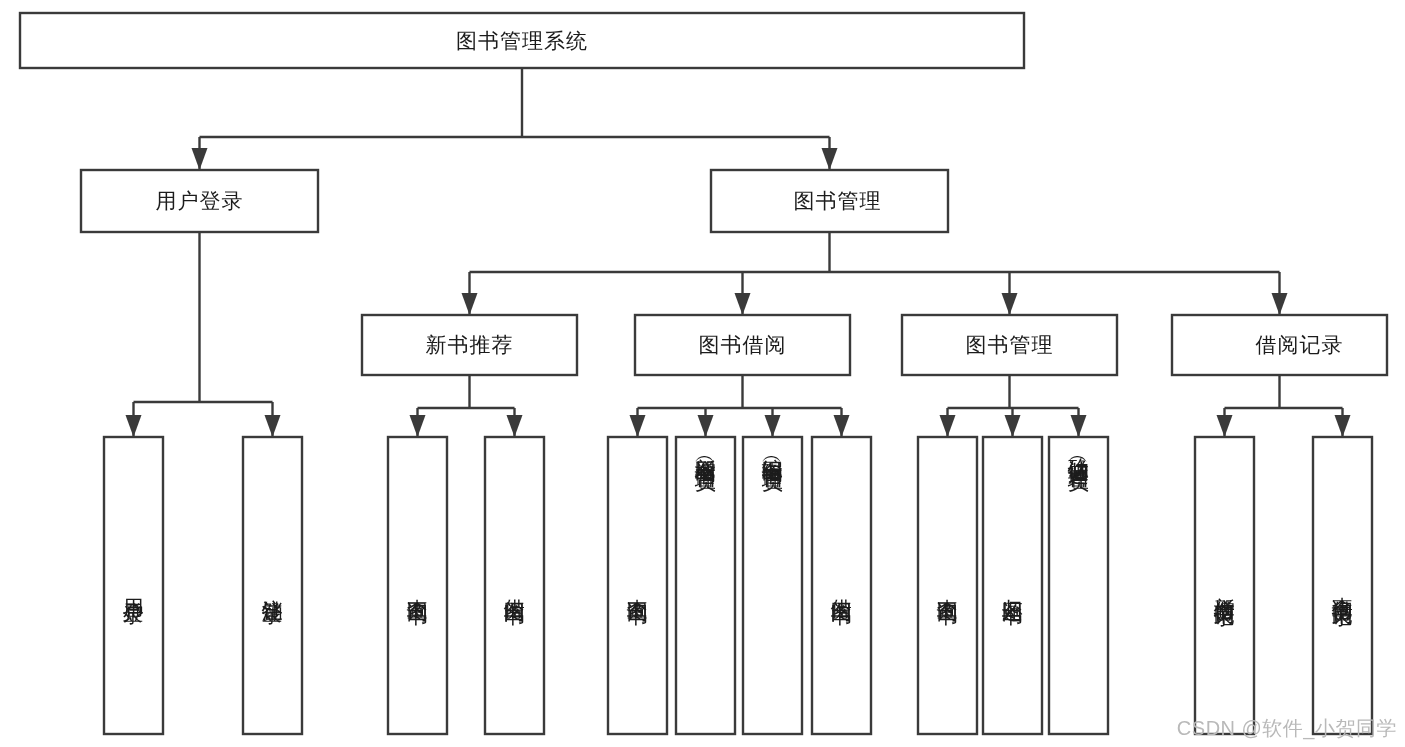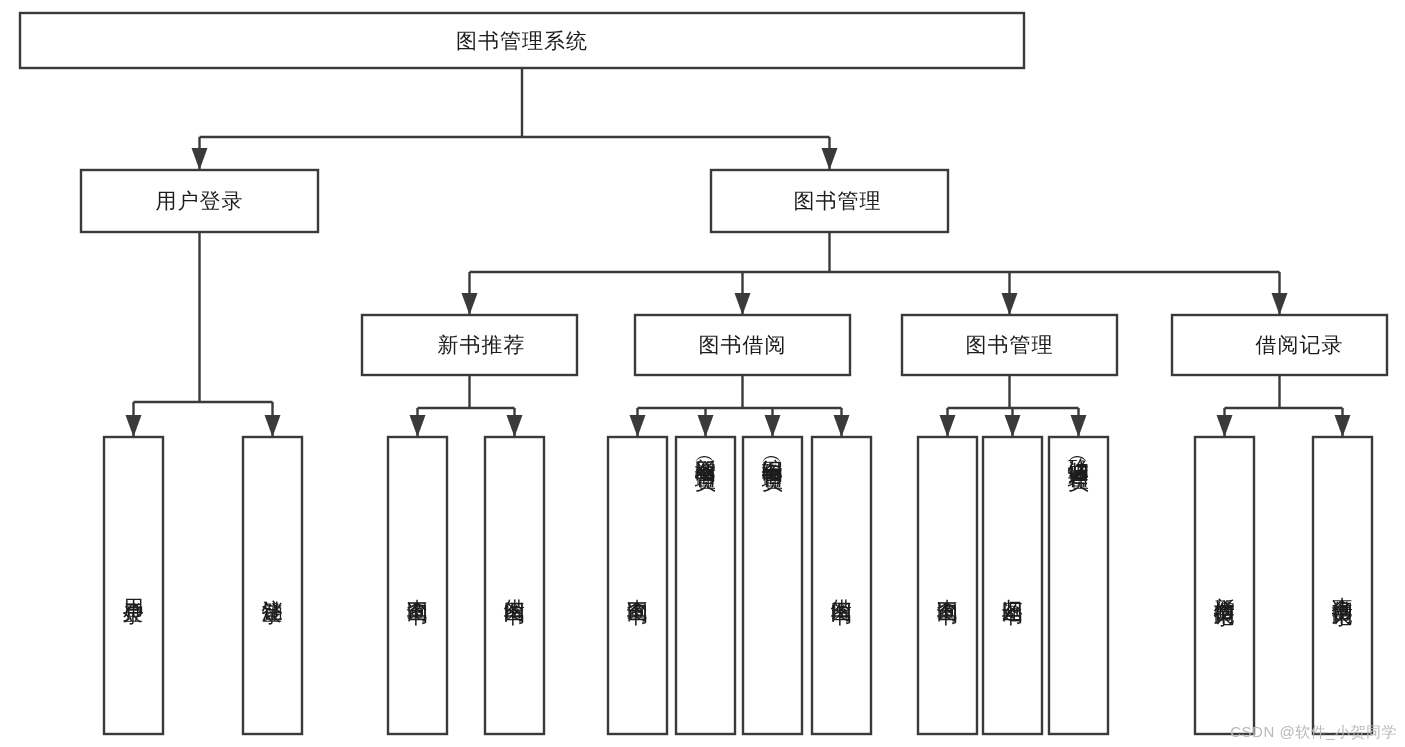--- a/index.html
+++ b/index.html
@@ -39,21 +39,21 @@
   }
   .arrow-head {
     fill: #3a3a3a;
     stroke: none;
   }
   .watermark-text {
     position: absolute;
     right: 8px;
     bottom: 5px;
     font-family: "Liberation Sans", "DejaVu Sans", sans-serif;
-    font-size: 15px;
+    font-size: 20px;
     color: #b9b9b9;
     white-space: nowrap;
     letter-spacing: 0.5px;
     user-select: none;
   }
   .vlabel-cell {
     position: absolute;
     display: flex;
     align-items: flex-start;
     justify-content: center;
@@ -171,21 +171,21 @@
   <div id="label-layer">
       <div class="hlabel-cell" style="left: 20px; top: 13px; width: 1004px; height: 55px;">
         <div class="hlabel-inner">图书管理系统</div>
       </div>
       <div class="hlabel-cell" style="left: 81px; top: 170px; width: 237px; height: 62px;">
         <div class="hlabel-inner">用户登录</div>
       </div>
       <div class="hlabel-cell" style="left: 711px; top: 170px; width: 237px; height: 62px; margin-left: 8px;">
         <div class="hlabel-inner">图书管理</div>
       </div>
-      <div class="hlabel-cell" style="left: 374px; top: 315px; width: 215px; height: 60px; text-align: right;">
+      <div class="hlabel-cell" style="left: 362px; top: 315px; width: 215px; height: 60px; text-align: right;">
         <div class="hlabel-inner">新书推荐</div>
       </div>
       <div class="hlabel-cell" style="left: 635px; top: 315px; width: 215px; height: 60px;">
         <div class="hlabel-inner">图书借阅</div>
       </div>
       <div class="hlabel-cell" style="left: 902px; top: 315px; width: 215px; height: 60px;">
         <div class="hlabel-inner">图书管理</div>
       </div>
       <div class="hlabel-cell" style="left: 1172px; top: 315px; width: 215px; height: 60px; padding-left: 20px;">
         <div class="hlabel-inner">借阅记录</div>

